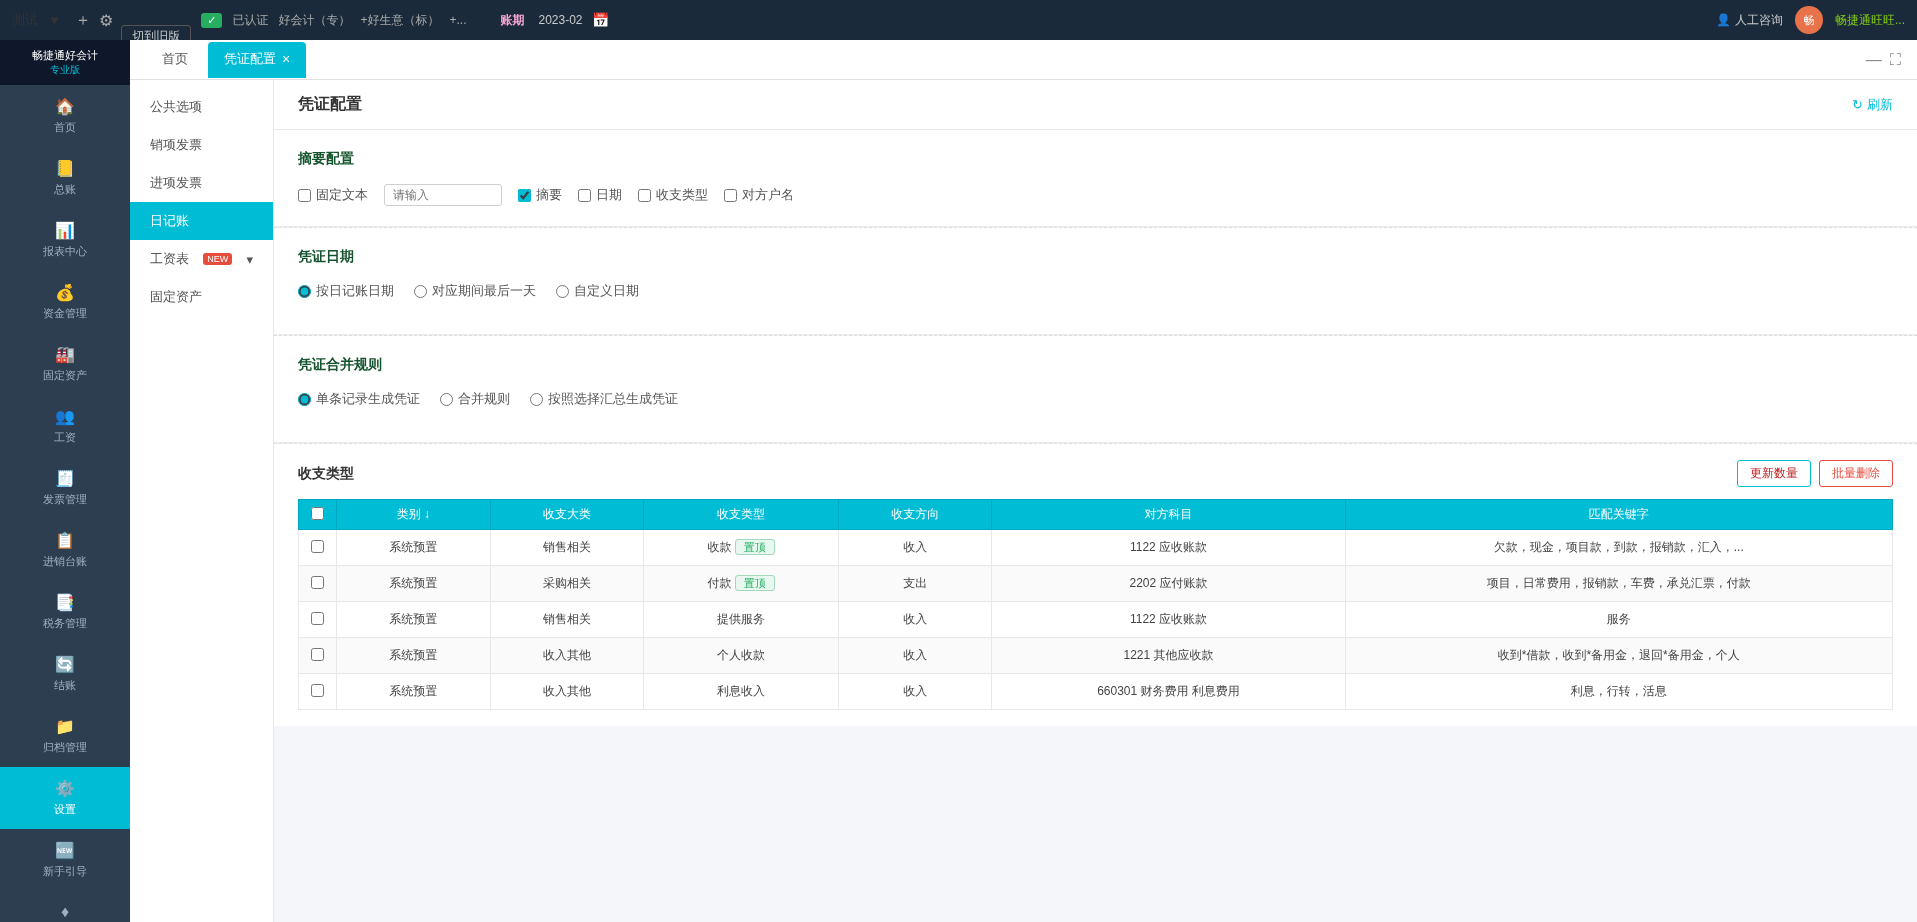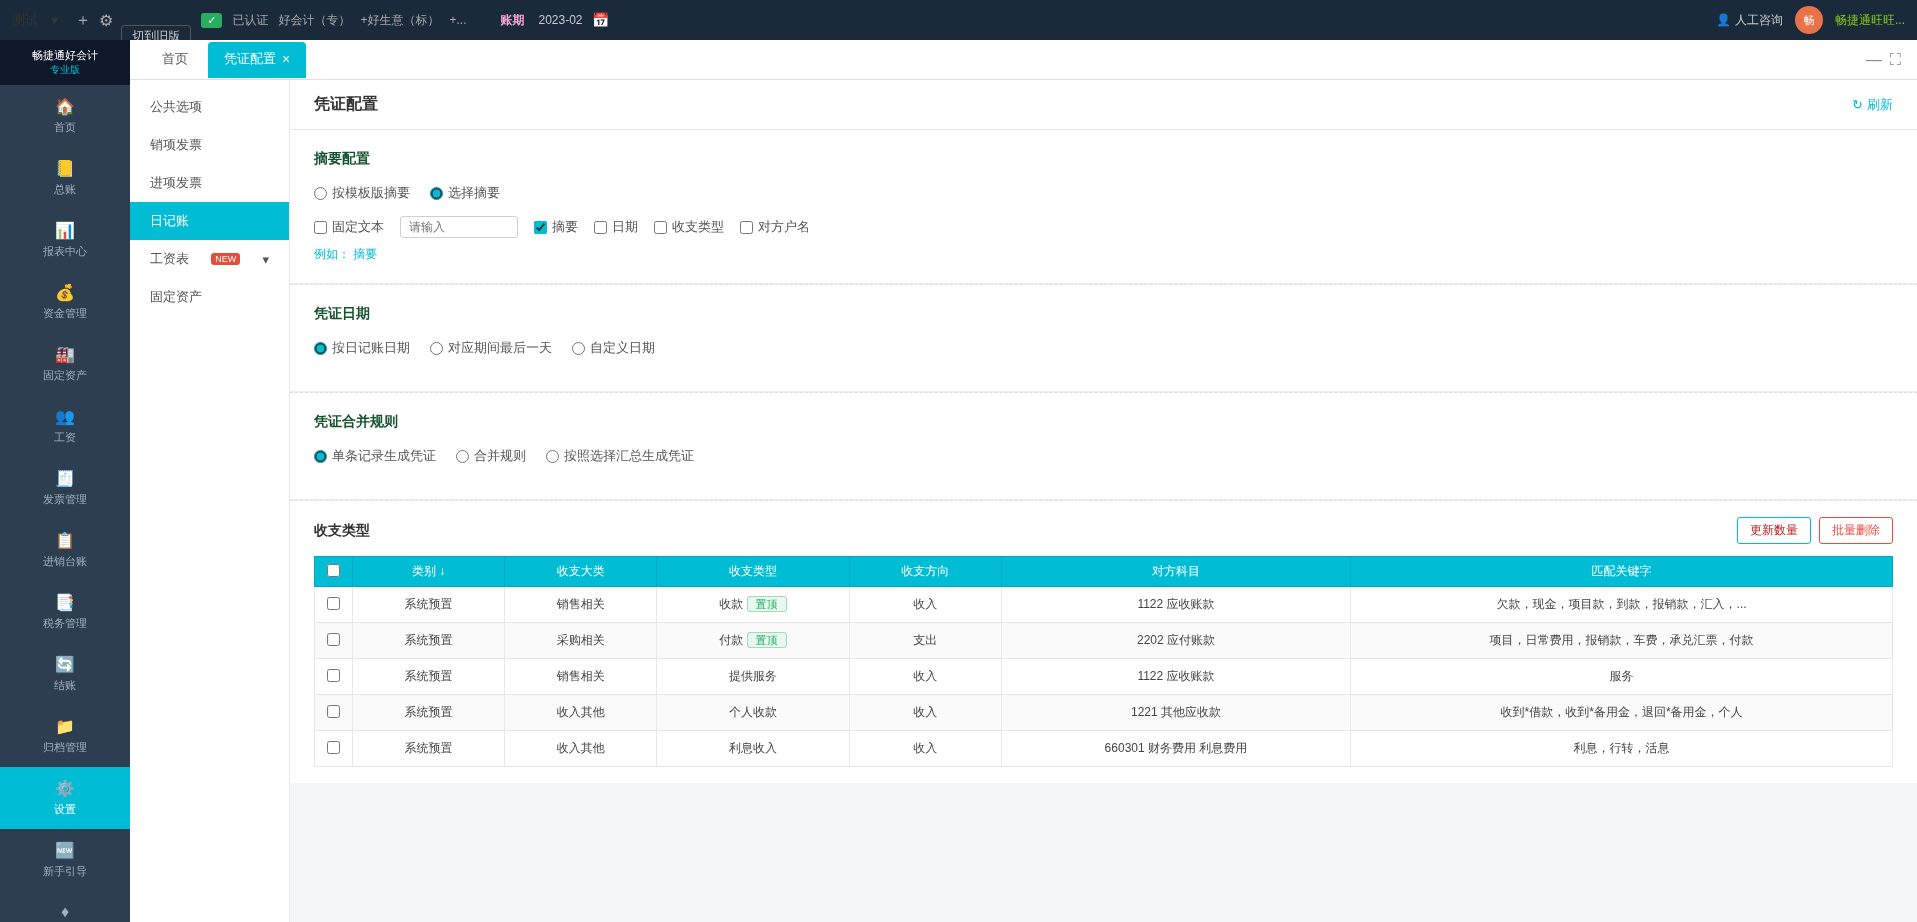--- a/index.html
+++ b/index.html
@@ -33,21 +33,21 @@
     .tab { padding: 8px 16px; cursor: pointer; color: #555; font-size: 13px; border-bottom: 2px solid transparent; }
     .tab.active { background: #00bcd4; color: #fff; border-radius: 4px 4px 0 0; display: flex; align-items: center; gap: 6px; }
     .tab-close { cursor: pointer; font-size: 14px; }
     .tab-actions { margin-left: auto; display: flex; gap: 8px; }
     .tab-action-btn { background: none; border: none; color: #888; font-size: 16px; cursor: pointer; }
 
     
     .content { flex: 1; display: flex; overflow: hidden; }
 
     
-    .left-nav { width: 160px; background: #fff; border-right: 1px solid #e8e8e8; flex-shrink: 0; padding-top: 8px; }
+    .left-nav { width: 144px; background: #fff; border-right: 1px solid #e8e8e8; flex-shrink: 0; padding-top: 8px; }
     .left-nav-item { padding: 10px 20px; cursor: pointer; color: #555; font-size: 13px; display: flex; align-items: center; justify-content: space-between; }
     .left-nav-item.active { background: #00bcd4; color: #fff; }
     .badge-new { background: #e74c3c; color: #fff; font-size: 9px; padding: 1px 4px; border-radius: 3px; }
 
     
     .right-panel { flex: 1; overflow-y: auto; padding: 0; background: #f5f6fa; }
 
     
     .page-header { background: #fff; padding: 14px 24px; border-bottom: 1px solid #e8e8e8; display: flex; align-items: center; justify-content: space-between; }
     .page-title { font-size: 16px; font-weight: bold; color: #333; }
@@ -227,30 +227,20 @@
         <div class="page-header">
           <span class="page-title">凭证配置</span>
           <span class="refresh-btn">
             <span>↻</span>
             <span>刷新</span>
           </span>
         </div>
 
         <div class="section">
           <div class="section-title">摘要配置</div>
-          <div class="radio-group">
-            <label class="radio-label">
-              <input type="radio" class="radio-input" name="summary-mode" style="">
-              <span>按模板版摘要</span>
-            </label>
-            <label class="radio-label">
-              <input type="radio" class="radio-input" name="summary-mode" checked="" style="">
-              <span>选择摘要</span>
-            </label>
-          </div>
           <div class="checkbox-row">
             <label class="checkbox-label">
               <input type="checkbox" class="checkbox-input" style="">
               <span>固定文本</span>
             </label>
             <input type="text" class="text-input-small" placeholder="请输入" style="">
             <label class="checkbox-label">
               <input type="checkbox" class="checkbox-input" checked="" style="">
               <span>摘要</span>
             </label>
@@ -259,24 +249,20 @@
               <span>日期</span>
             </label>
             <label class="checkbox-label">
               <input type="checkbox" class="checkbox-input" style="">
               <span>收支类型</span>
             </label>
             <label class="checkbox-label">
               <input type="checkbox" class="checkbox-input" style="">
               <span>对方户名</span>
             </label>
-          </div>
-          <div class="example-text">
-            <span>例如：</span>
-            <span>摘要</span>
           </div>
         </div>
 
         <hr class="section-divider">
 
         <div class="section">
           <div class="section-title">凭证日期</div>
           <div class="radio-group">
             <label class="radio-label">
               <input type="radio" class="radio-input" name="voucher-date" checked="" style="">

